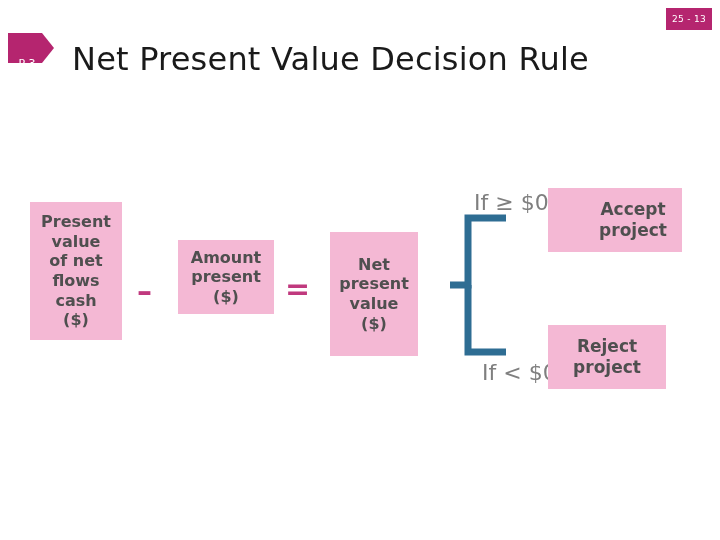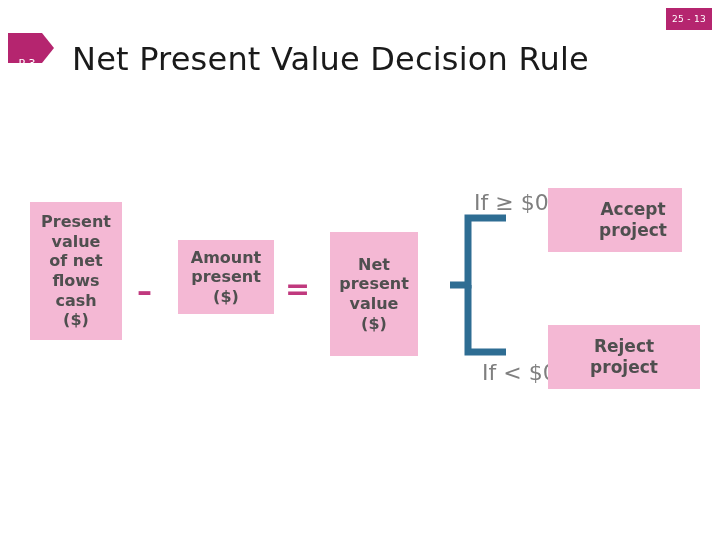--- a/index.html
+++ b/index.html
@@ -124,21 +124,21 @@
     left: 548px;
     top: 38px;
     width: 134px;
     height: 64px;
     font-size: 17px;
     padding-left: 36px;
   }
   .box-reject {
     left: 548px;
     top: 175px;
-    width: 152px;
+    width: 118px;
     height: 64px;
     font-size: 17px;
   }
 
   
   .operator {
     position: absolute;
     color: #c0397e;
     font-weight: bold;
     font-family: "DejaVu Sans", sans-serif;

